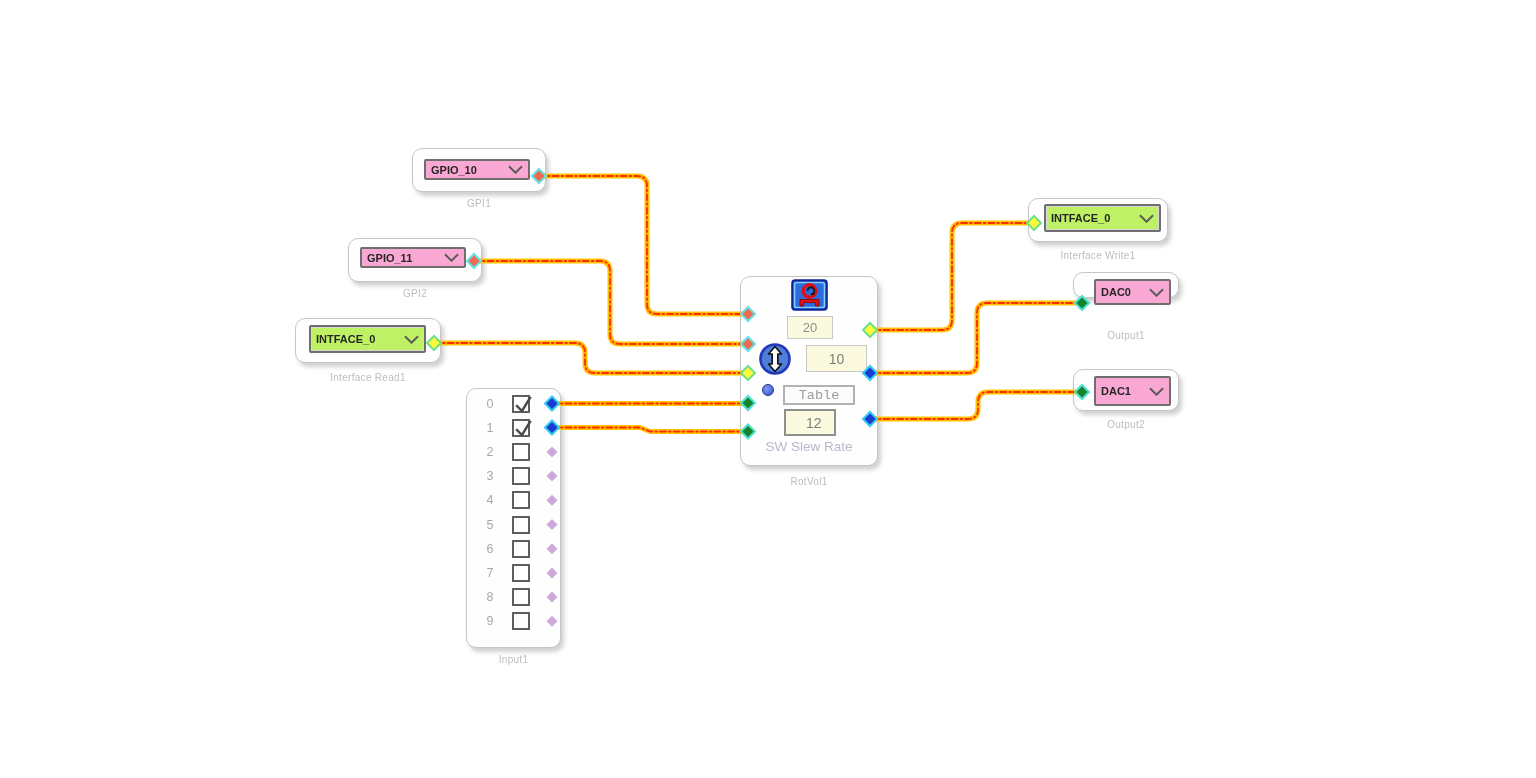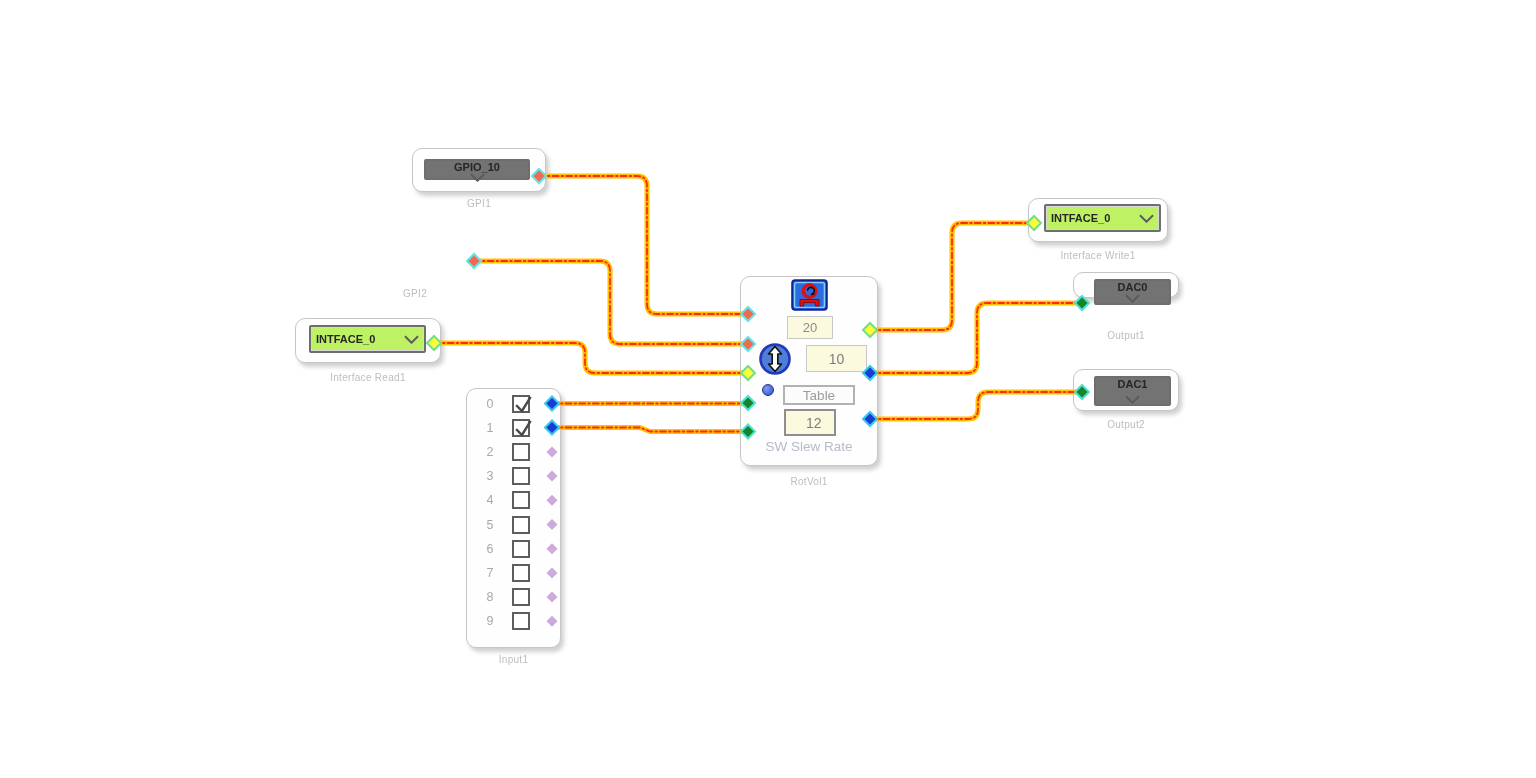--- a/index.html
+++ b/index.html
@@ -12,21 +12,21 @@
     box-shadow:3px 4px 4px rgba(150,150,150,0.45);box-sizing:border-box;
   }
   .block-label{
     position:absolute;color:#bdbdbd;font-size:10px;text-align:center;letter-spacing:.3px;
   }
   .dropdown{
     position:absolute;box-sizing:border-box;border:2px solid #6e6e6e;border-radius:2px;
     display:flex;align-items:center;justify-content:space-between;padding:0 5px 0 5px;
     cursor:pointer;
   }
-  .dropdown.gray{background:#737373;flex-direction:column;}
+  .dropdown.gray{background:#f9a8d4;}
   .dropdown.white{background:#bef264;box-shadow:inset 0 0 0 1px #d8d8d8;}
   .dd-value{font-size:11px;font-weight:bold;color:#262626;white-space:nowrap;}
   .chevron{width:15px;height:9px;flex:0 0 auto;}
   .chevron polyline{fill:none;stroke:#5a5a5a;stroke-width:2;}
   
   .input-row{position:absolute;left:0;height:22px;width:95px;}
   .row-num{position:absolute;left:12px;top:3px;width:22px;text-align:center;color:#a8a8a8;font-size:12.5px;}
   .checkbox{
     position:absolute;left:45px;top:1px;width:18px;height:18px;background:#ffffff;
     border:2px solid #5e5e5e;box-sizing:border-box;cursor:pointer;
@@ -35,21 +35,21 @@
   .checkbox svg path{fill:none;stroke:#4a4a4a;stroke-width:2.4;stroke-linecap:square;}
   
   .rv-field{
     position:absolute;box-sizing:border-box;background:#fcfade;border:1px solid #c8c8c8;
     display:flex;align-items:center;justify-content:center;color:#8c8c8c;font-size:13px;
   }
   .rv-field.f12{border:2px solid #8e8e8e;justify-content:flex-start;padding-left:20px;color:#7d7d7d;font-size:14px;}
   .rv-field.fmid{font-size:14px;color:#7d7d7d;}
   .rv-table{
     position:absolute;box-sizing:border-box;background:#fcfcfc;border:2px solid #b2b2b2;
-    display:flex;align-items:center;justify-content:center;color:#9c9c9c;font-size:13.5px;cursor:pointer;
+    display:flex;align-items:center;justify-content:center;color:#9c9c9c;font-size:13.5px;cursor:pointer;font-family:Liberation Mono, monospace;
   }
   .rv-radio{
     position:absolute;width:10px;height:10px;border-radius:50%;
     background:radial-gradient(circle at 35% 35%, #7f9cf0, #2f4fc8);border:1.5px solid #22309a;
     box-sizing:content-box;cursor:pointer;
   }
   .rv-subtitle{position:absolute;left:0;right:0;top:162px;text-align:center;color:#b6bac9;font-size:13.5px;}
   .rv-icon,.rv-knob{position:absolute;}
   #wire-layer{position:absolute;left:0;top:0;pointer-events:none;}
 </style>
@@ -61,20 +61,28 @@
   <div class="block" style="left:412px;top:148px;width:134px;height:44px">
     <div class="dropdown gray" style="left:11px;top:10px;width:106px;height:21px">
       <span class="dd-value">GPIO_10</span>
       <svg class="chevron" viewBox="0 0 16 9">
           <polyline points="1,1 8,8 15,1"></polyline>
         </svg>
     </div>
   </div>
   <div class="block-label" style="left:412px;top:198px;width:134px">GPI1</div>
 
+  <div class="block" style="left:348px;top:238px;width:134px;height:44px">
+    <div class="dropdown gray" style="left:11px;top:8px;width:106px;height:21px">
+      <span class="dd-value">GPIO_11</span>
+      <svg class="chevron" viewBox="0 0 16 9">
+          <polyline points="1,1 8,8 15,1"></polyline>
+        </svg>
+    </div>
+  </div>
   <div class="block-label" style="left:348px;top:288px;width:134px">GPI2</div>
 
   <div class="block" style="left:295px;top:318px;width:146px;height:45px">
     <div class="dropdown white" style="left:13px;top:6px;width:117px;height:28px">
       <span class="dd-value">INTFACE_0</span>
       <svg class="chevron" viewBox="0 0 16 9">
           <polyline points="1,1 8,8 15,1"></polyline>
         </svg>
     </div>
   </div>

